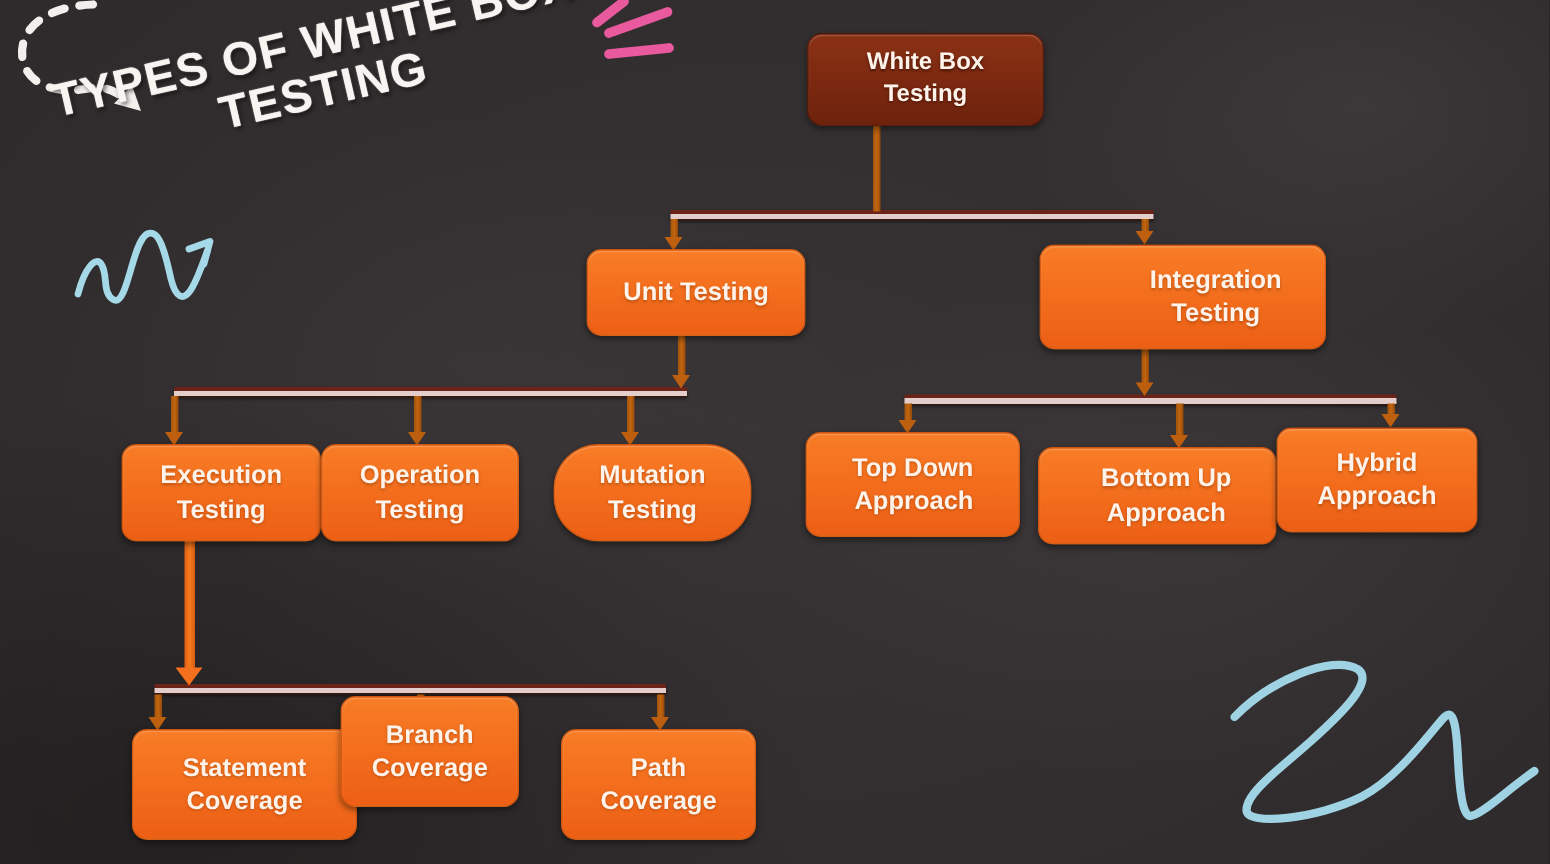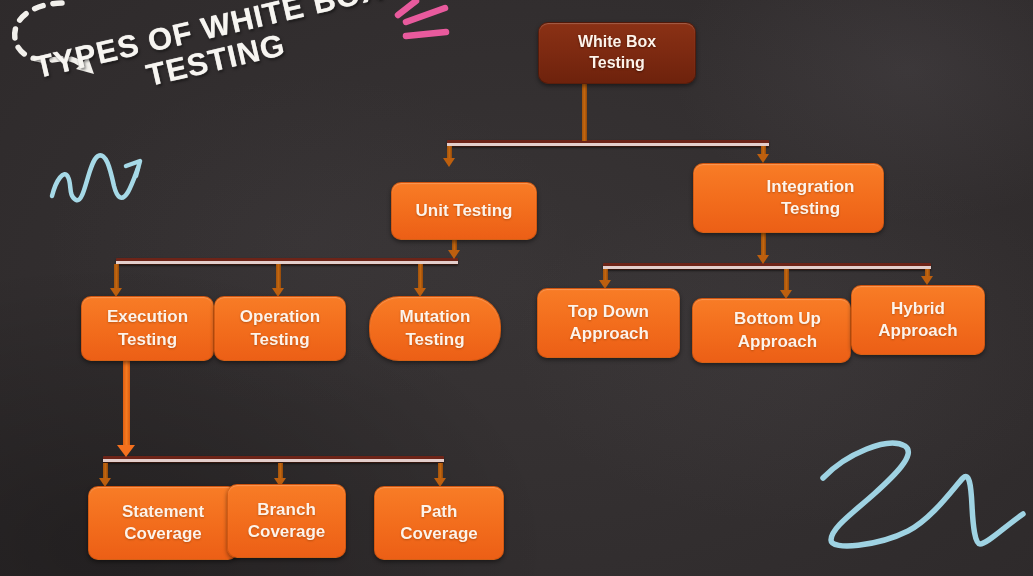--- a/index.html
+++ b/index.html
@@ -29,30 +29,30 @@
     text-align:center;color:#fdf3ea;font-weight:bold;font-size:17px;line-height:1.3;
     background:linear-gradient(180deg,#f87c26 0%,#f26c1c 55%,#ec5f16 100%);
     border:1px solid rgba(186,74,10,.55);
     border-radius:10px;white-space:pre-line;
     box-shadow:inset 0 1px 1px rgba(255,255,255,.22), 0 2px 4px rgba(0,0,0,.45);
     text-shadow:0 1px 2px rgba(120,50,5,.45);
   }
   #b-root{left:538px;top:22px;width:156px;height:60px;font-size:16px;
     background:linear-gradient(180deg,#8a3115 0%,#7a2810 60%,#6e220c 100%);
     border-color:rgba(60,18,6,.6);text-shadow:0 1px 2px rgba(40,10,2,.6);}
-  #b-unit{left:391px;top:166px;width:144px;height:56px;margin-top:16px;}
+  #b-unit{left:391px;top:166px;width:144px;height:56px;}
   #b-int{left:693px;top:163px;width:145px;height:68px;padding-left:44px;}
   #b-exec{left:81px;top:296px;width:131px;height:63px;}
   #b-oper{left:214px;top:296px;width:130px;height:63px;}
   #b-mut{left:369px;top:296px;width:130px;height:63px;border-radius:30px;}
   #b-td{left:537px;top:288px;width:141px;height:68px;text-align:right;}
   #b-bu{left:692px;top:298px;width:145px;height:63px;padding-left:12px;}
   #b-hy{left:851px;top:285px;width:132px;height:68px;}
   #b-stmt{left:40px;top:486px;width:148px;height:72px;margin-left:48px;}
-  #b-br{left:227px;top:484px;width:117px;height:72px;}
+  #b-br{left:227px;top:464px;width:117px;height:72px;}
   #b-path{left:374px;top:486px;width:128px;height:72px;}
   
   .hbar{
     position:absolute;height:7px;border-radius:1px;
     background:linear-gradient(180deg,#6d2418 0%,#6d2418 38%,#e3cecb 38%,#e3cecb 88%,#35180f 88%);
     box-shadow:0 1px 2px rgba(0,0,0,.5);
   }
   #bar1{left:447px;top:140px;width:322px;}
   #bar2{left:116px;top:258px;width:342px;}
   #bar4{left:603px;top:263px;width:328px;}

